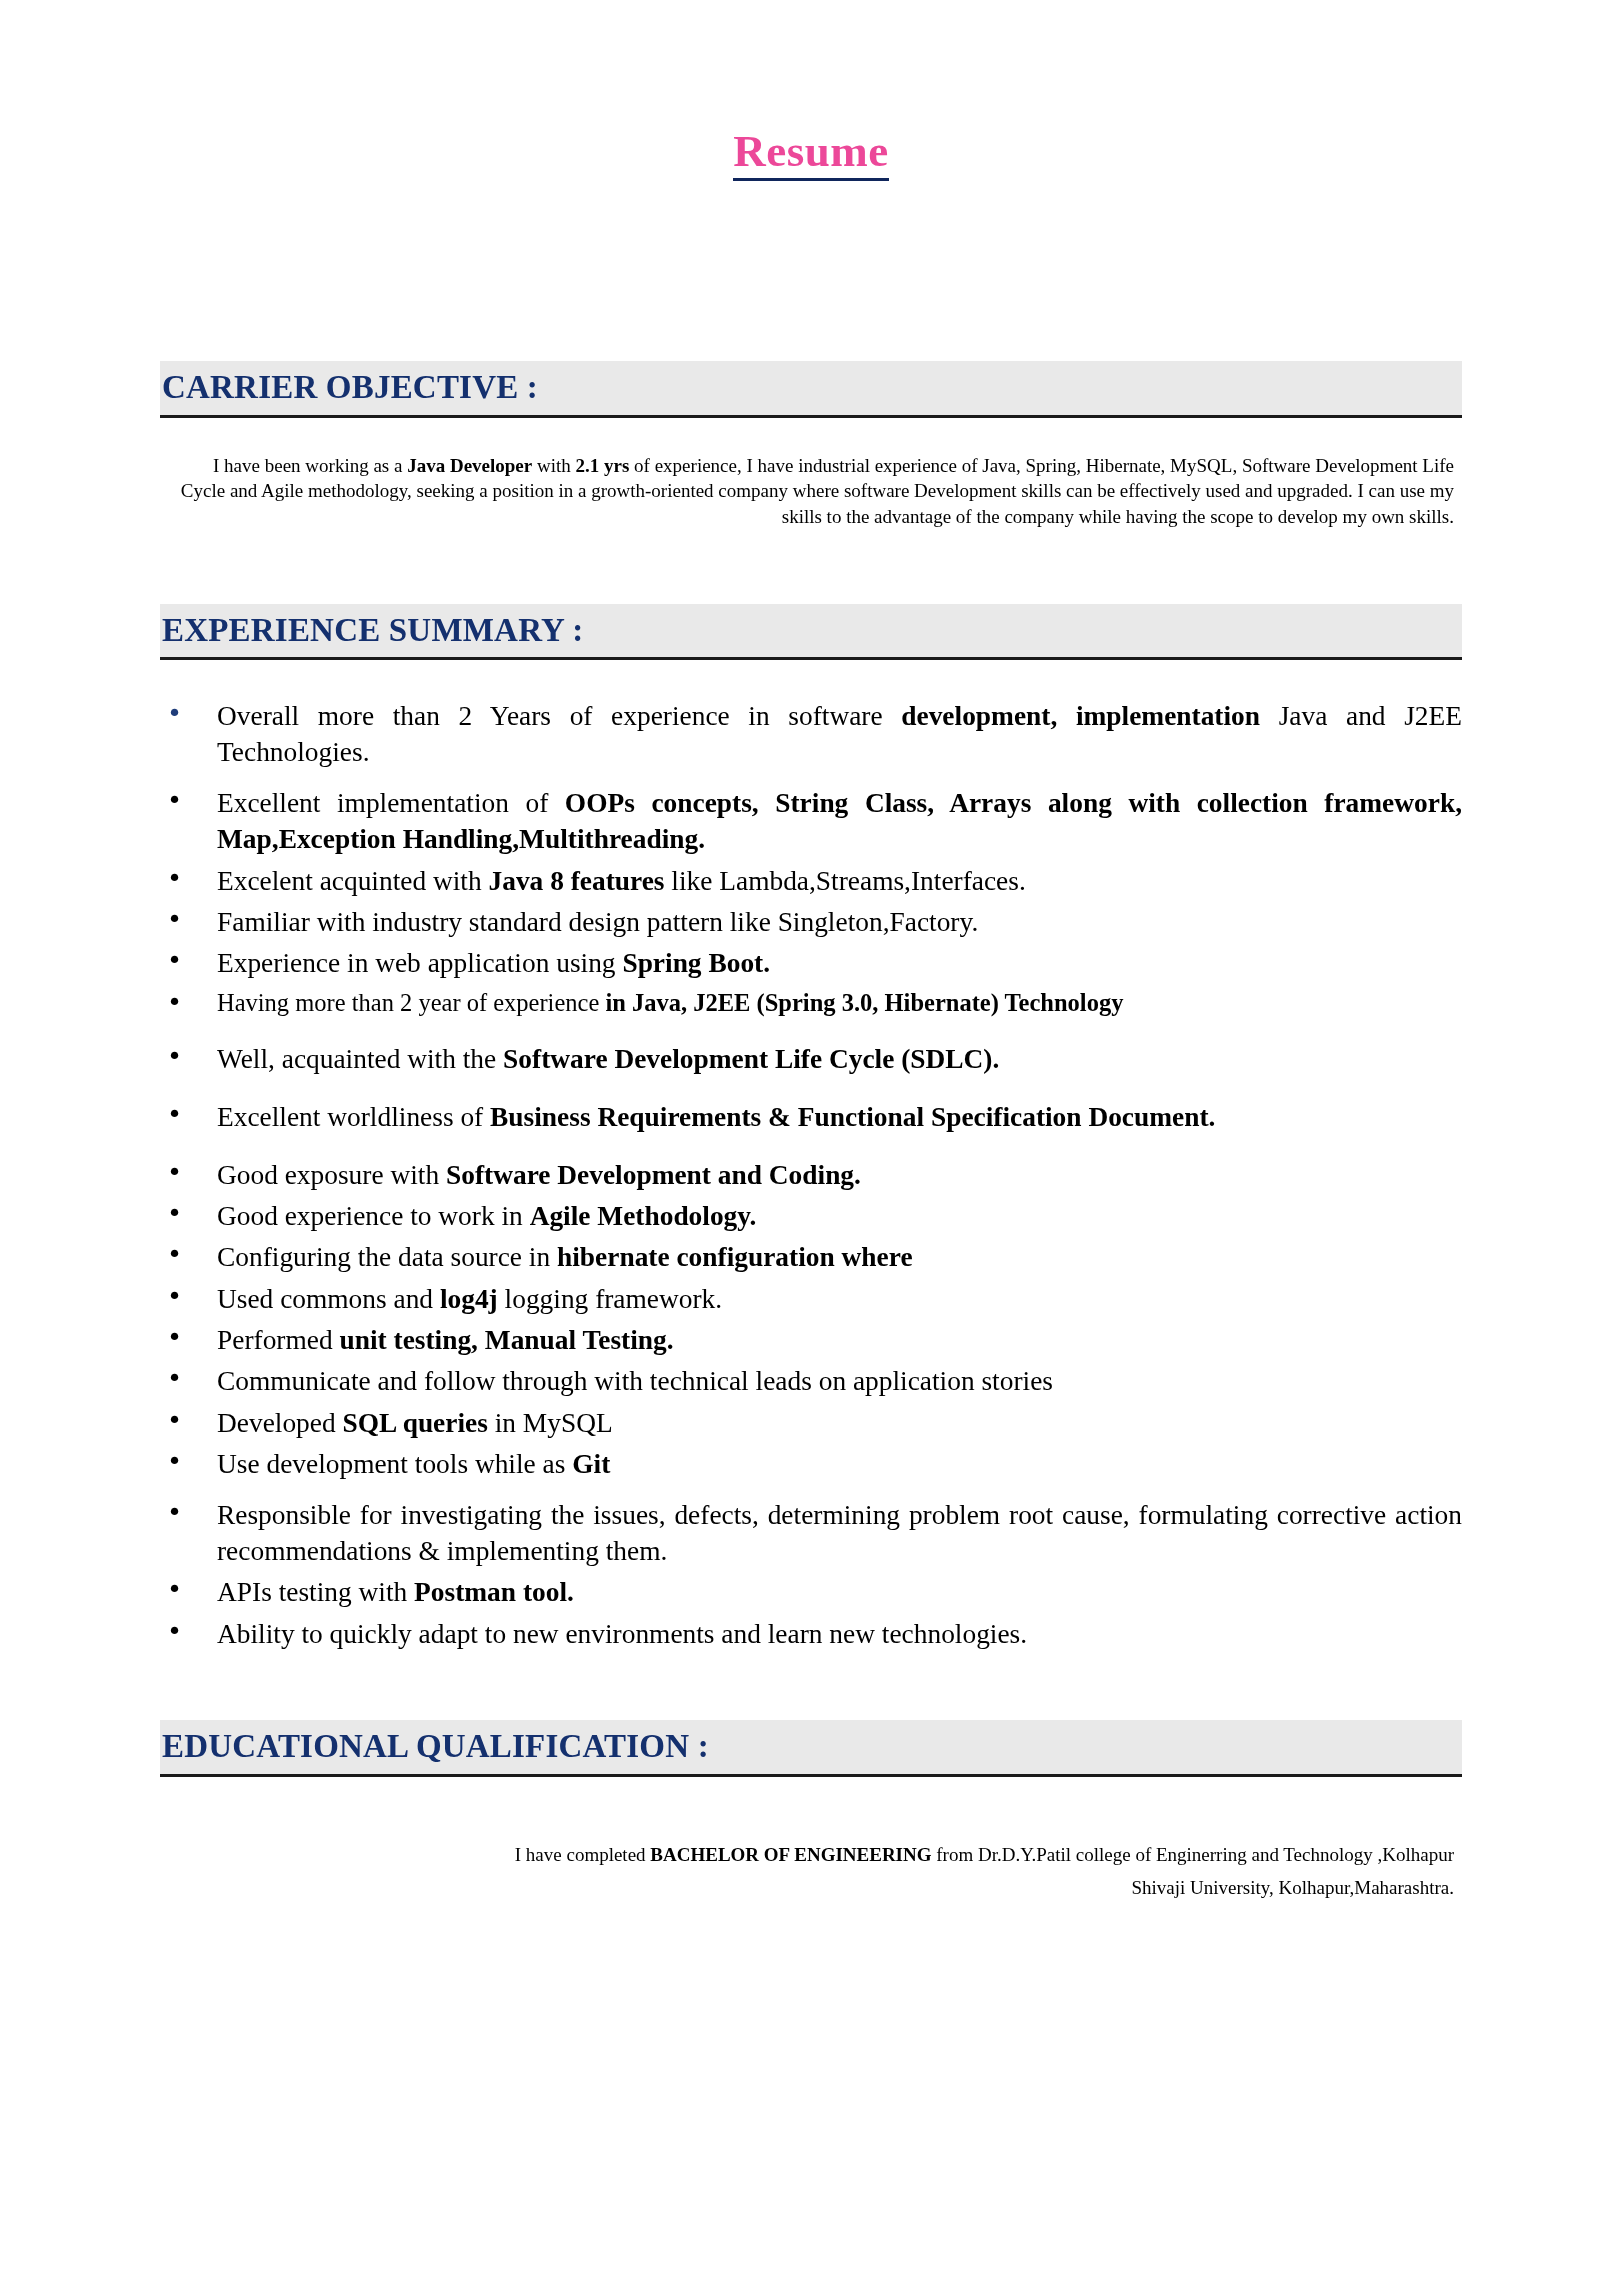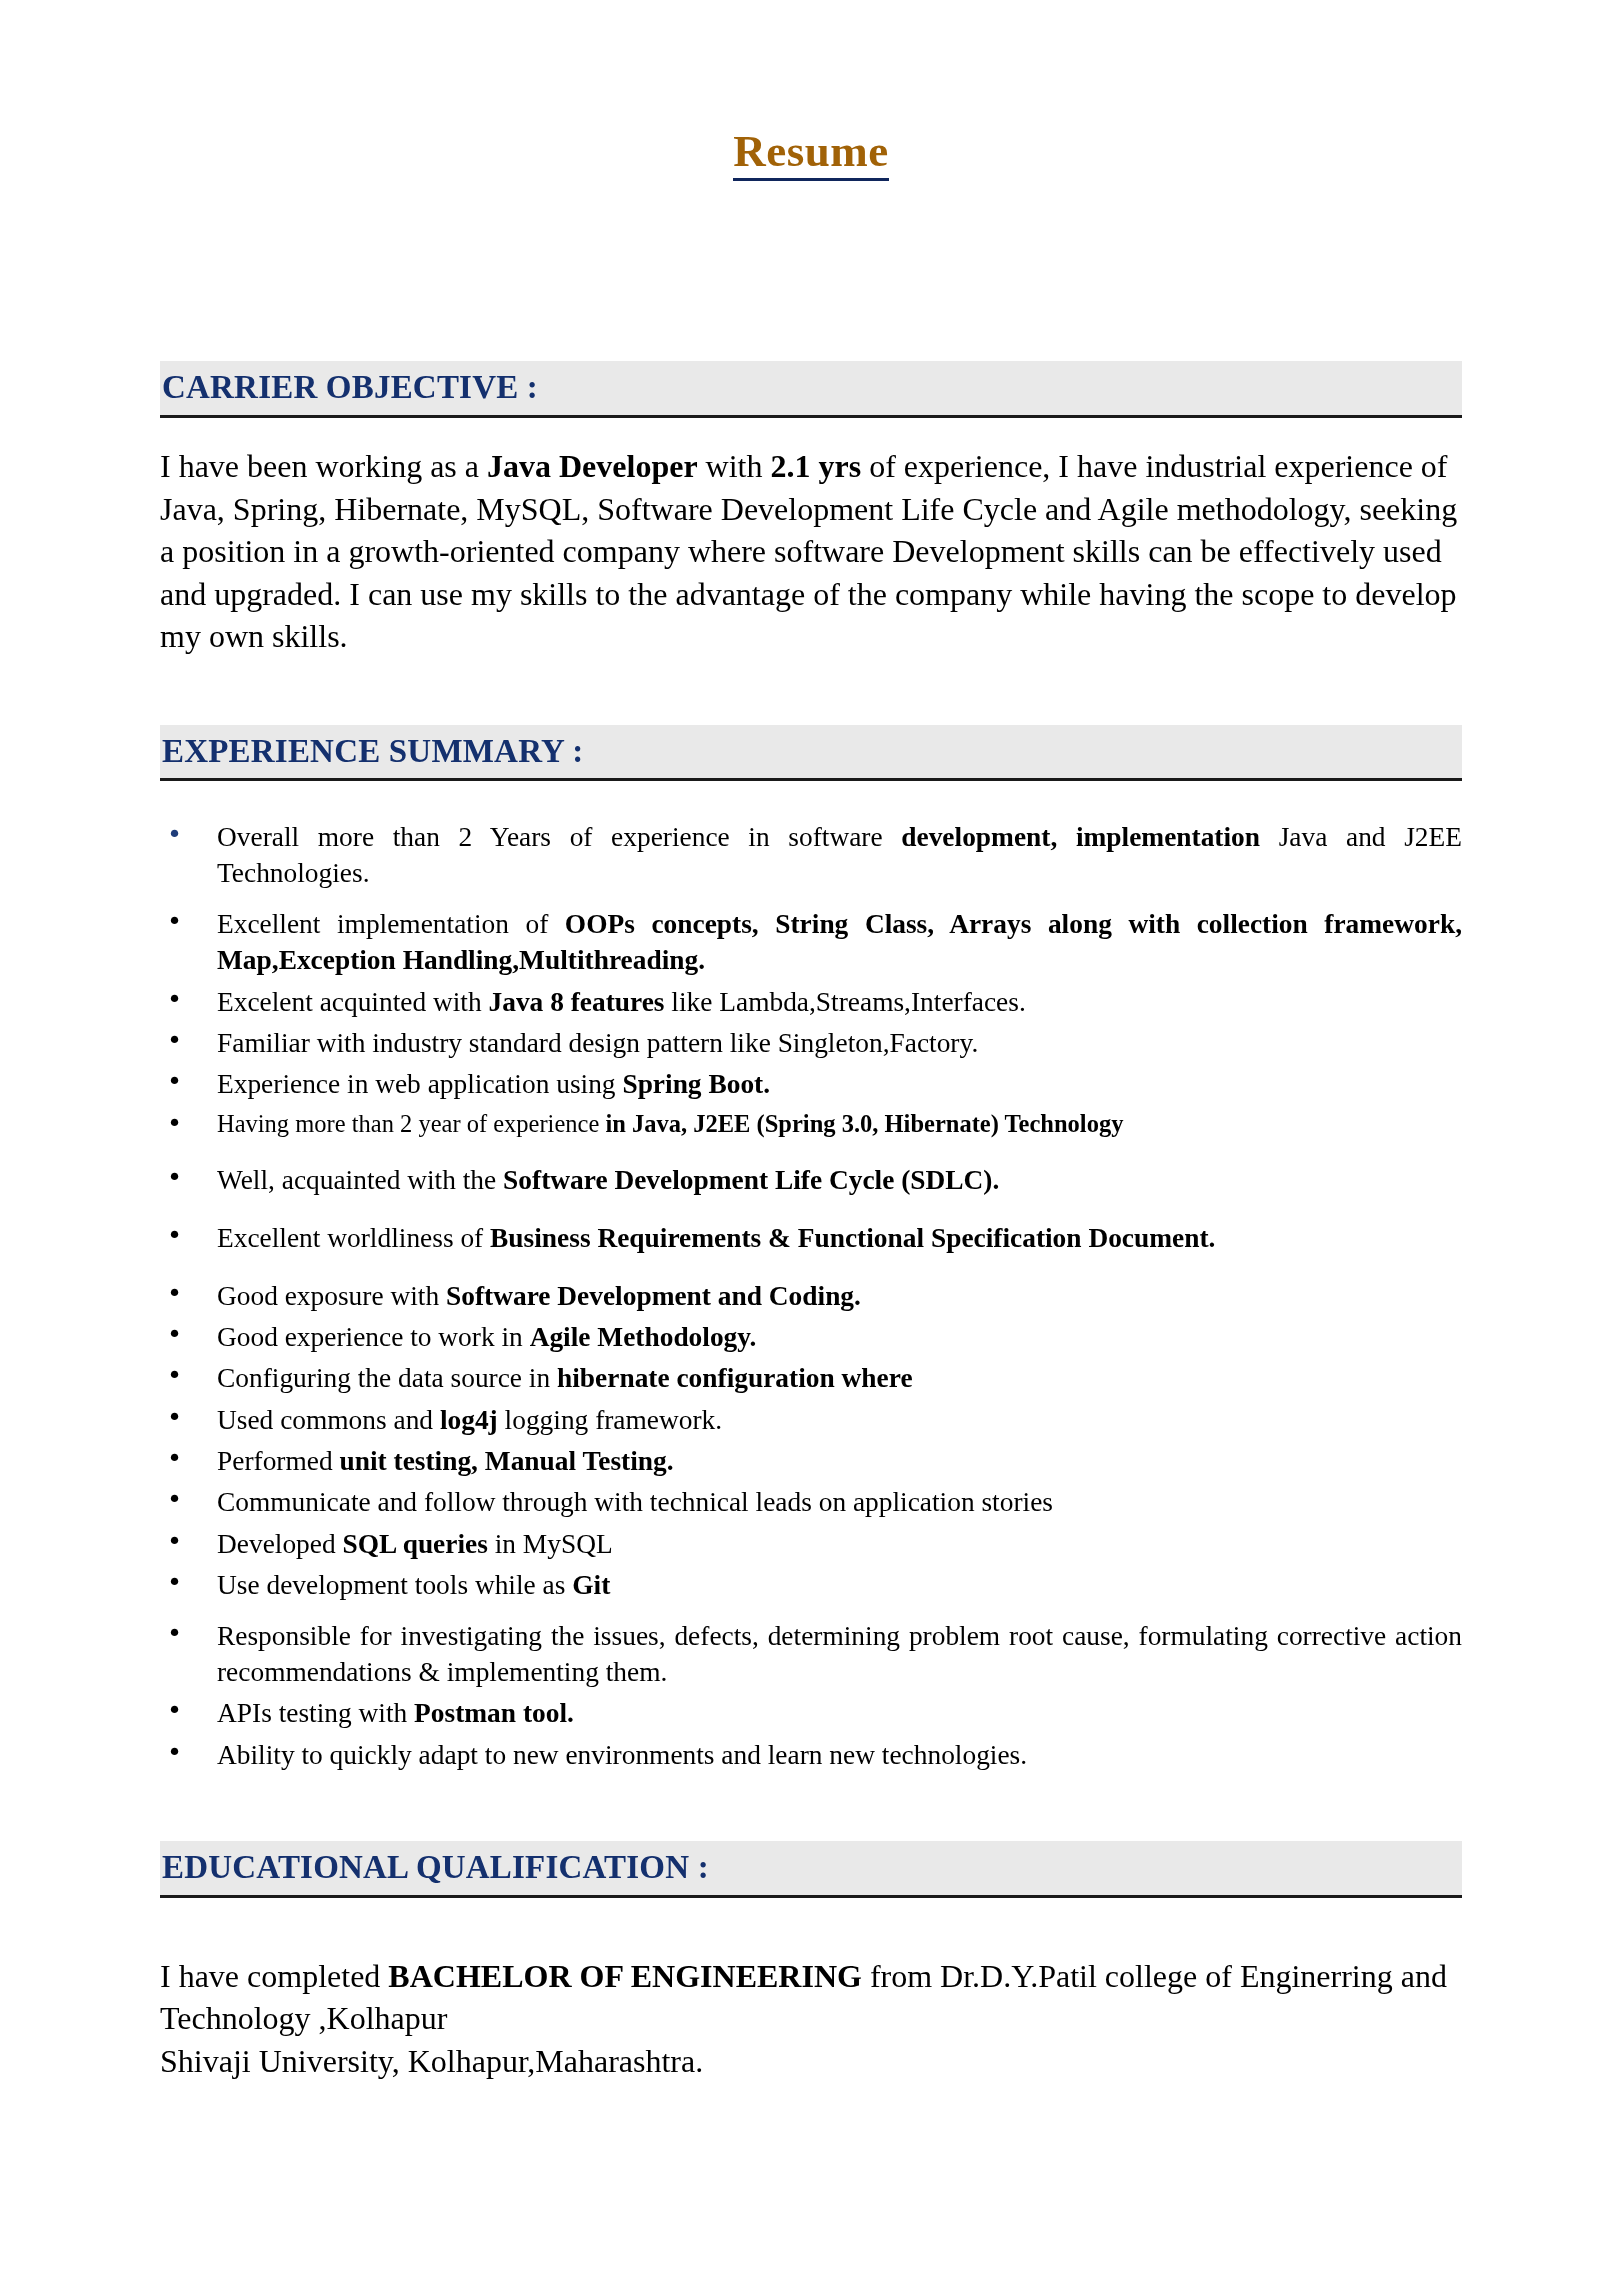--- a/index.html
+++ b/index.html
@@ -24,21 +24,21 @@
     width: 1302px;
   }
 
   
   .doc-title {
     text-align: center;
     margin: 0;
     padding-top: 125px;
     font-size: 45px;
     font-weight: bold;
-    color: #a16207;
+    color: #ec4899;
     letter-spacing: 0.5px;
   }
   .doc-title span {
     border-bottom: 3.9px solid #10265c;
     padding-bottom: 2px;
   }
 
   
   .section-head {
     background: #e9e9e9;
@@ -46,24 +46,24 @@
     color: #14306e;
     font-weight: bold;
     font-size: 33px;
     line-height: 1.42;
     padding: 2.9px 0 3.9px 2px;
     letter-spacing: 0.2px;
   }
 
   
   .para {
-    font-size: 32px;
+    font-size: 19px;
     line-height: 1.33;
-    margin: 0;
-    text-align: left;
+    margin: 8px;
+    text-align: right;
   }
   .para b { font-weight: bold; }
 
   
   ul.bullets {
     list-style: none;
     margin: 0;
     padding: 0;
   }
   ul.bullets li {

